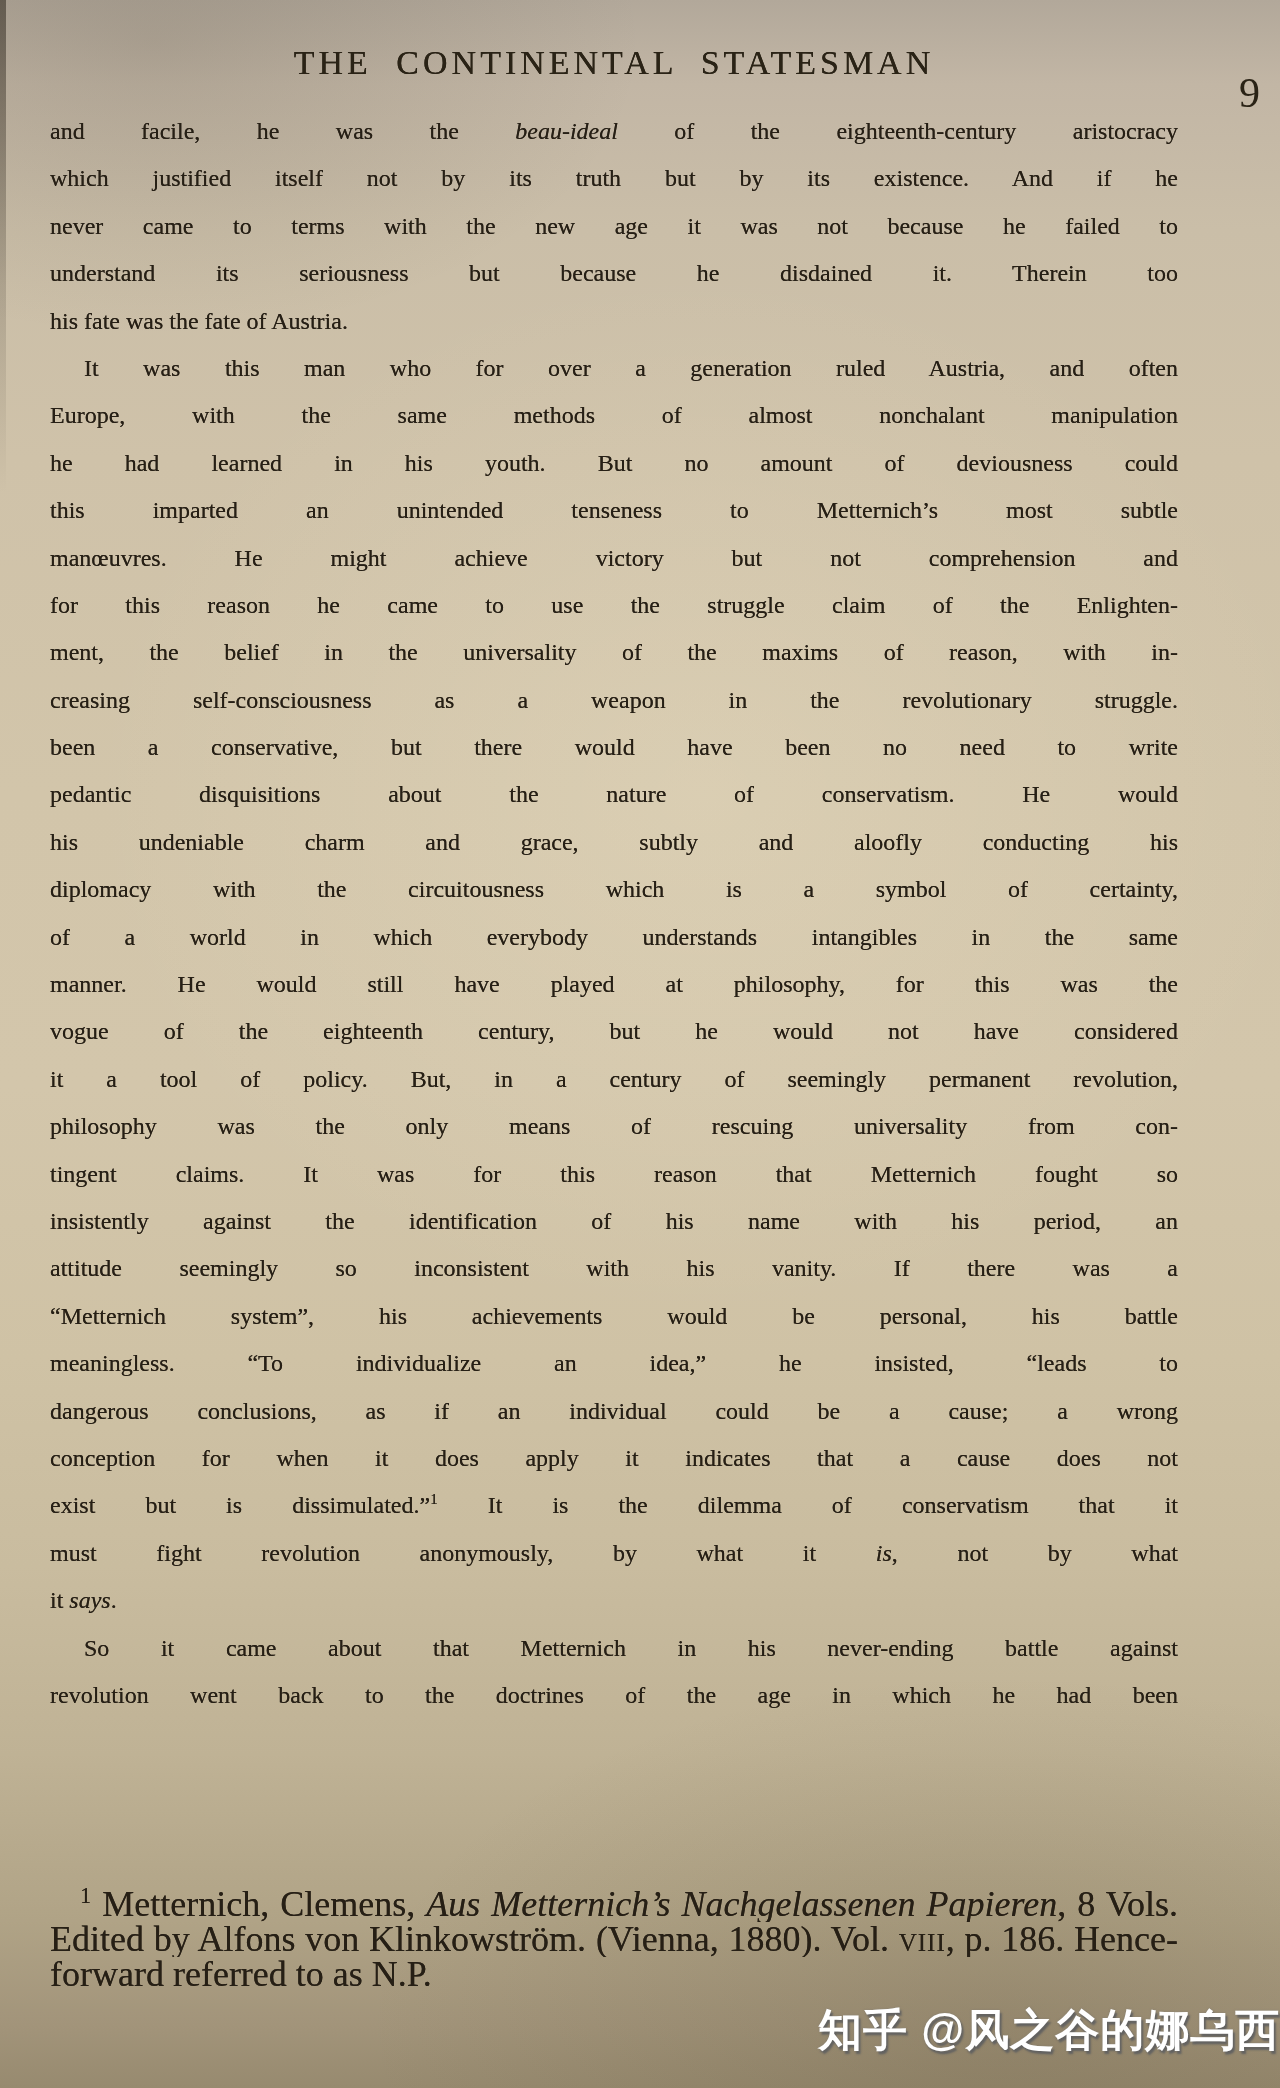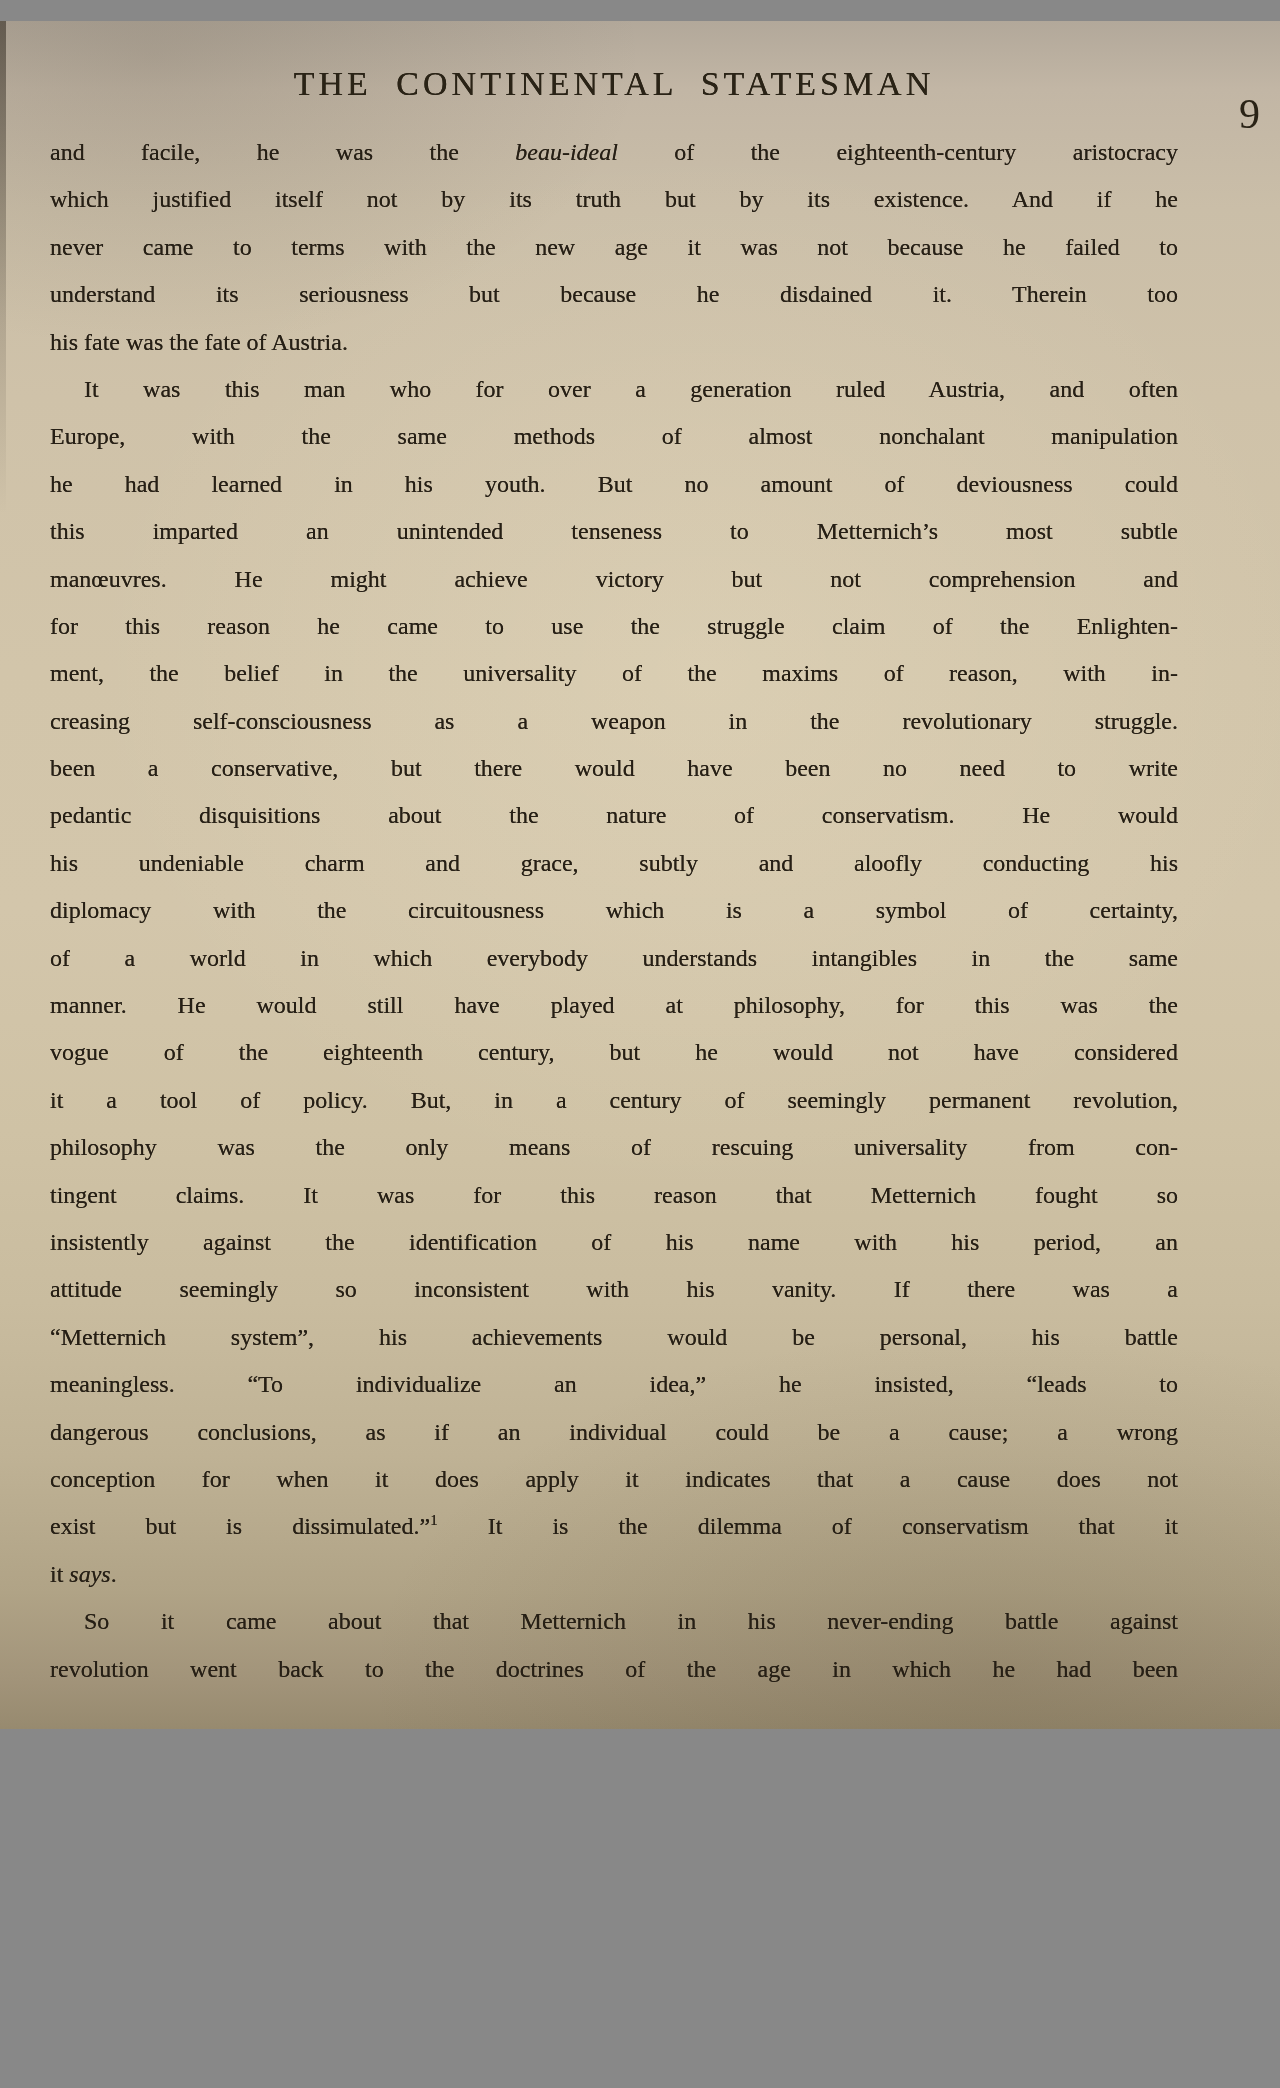--- a/index.html
+++ b/index.html
@@ -1,32 +1,31 @@
 <!DOCTYPE html>
 <html><head>
 <meta charset="utf-8">
 <style>
   html, body { margin: 0; padding: 0; background: #888; }
 
   .page {
     position: relative;
     width: 1280px;
-    height: 1708px;
+    height: 2088px;
     overflow: hidden;
     font-family: "Liberation Serif", "DejaVu Serif", serif;
     color: #261f15;
     background:
       radial-gradient(ellipse 900px 500px at 78% 97%, rgba(90,78,52,0.20), rgba(90,78,52,0) 70%),
       radial-gradient(ellipse 700px 420px at 12% 2%, rgba(70,62,50,0.16), rgba(70,62,50,0) 70%),
       radial-gradient(ellipse 820px 700px at 55% 38%, rgba(255,246,218,0.18), rgba(255,246,218,0) 75%),
       linear-gradient(180deg,
         #b2a89a 0%, #c2b6a5 4%, #cabea8 11%, #cfc2a9 22%,
         #d2c5aa 38%, #d3c6ab 52%, #cfc2a5 65%, #c9bc9f 75%,
         #bfb295 84%, #b0a386 92%, #a2947a 97%, #978a6f 100%);
-    margin-top: 21px;
   }
 
   
   .page::before {
     content: "";
     position: absolute;
     left: 0; top: 0;
     width: 6px; height: 520px;
     background: linear-gradient(180deg, rgba(45,38,28,0.55), rgba(45,38,28,0.18) 55%, rgba(45,38,28,0) 95%);
   }
@@ -144,30 +143,32 @@
         <div class="line">it a tool of policy. But, in a century of seemingly permanent revolution,</div>
         <div class="line">philosophy was the only means of rescuing universality from con-</div>
         <div class="line">tingent claims. It was for this reason that Metternich fought so</div>
         <div class="line">insistently against the identification of his name with his period, an</div>
         <div class="line">attitude seemingly so inconsistent with his vanity. If there was a</div>
         <div class="line">“Metternich system”, his achievements would be personal, his battle</div>
         <div class="line">meaningless. “To individualize an idea,” he insisted, “leads to</div>
         <div class="line">dangerous conclusions, as if an individual could be a cause; a wrong</div>
         <div class="line">conception for when it does apply it indicates that a cause does not</div>
         <div class="line">exist but is dissimulated.”<sup>1</sup> It is the dilemma of conservatism that it</div>
+        <div class="line">must fight revolution anonymously, by what it <i>is</i>, not by what</div>
         <div class="line last">it <i>says</i>.</div>
       </div>
       <div class="para indent">
         <div class="line">So it came about that Metternich in his never-ending battle against</div>
         <div class="line">revolution went back to the doctrines of the age in which he had been</div>
       </div>
     </div>
 
   <div class="footnote">
       <div class="para indent">
         <div class="line"><sup>1</sup> Metternich, Clemens, <i>Aus Metternich’s Nachgelassenen Papieren</i>, 8 Vols.</div>
+        <div class="line">Edited by Alfons von Klinkowström. (Vienna, 1880). Vol. <span class="sc">viii</span>, p. 186. Hence-</div>
         <div class="line last">forward referred to as N.P.</div>
       </div>
     </div>
 
   <div class="watermark">知乎 @风之谷的娜乌西卡</div>
 
 </div>
 
 </body></html>

